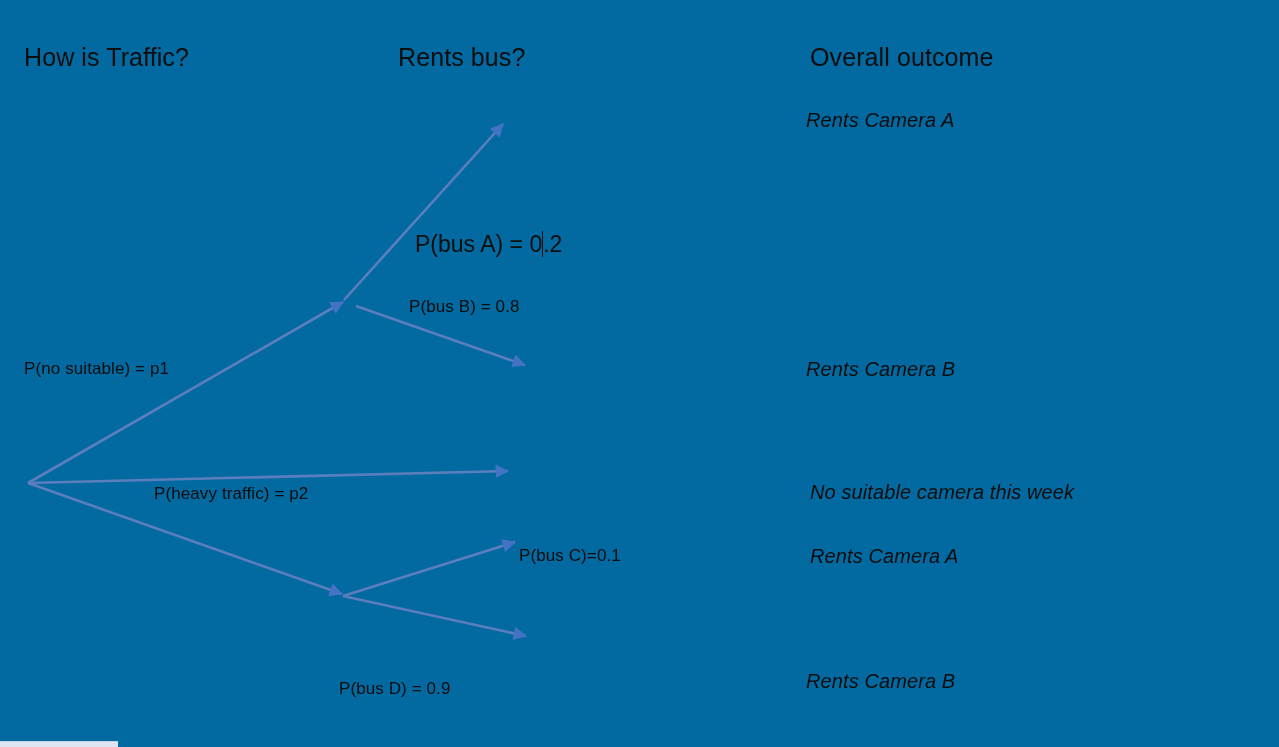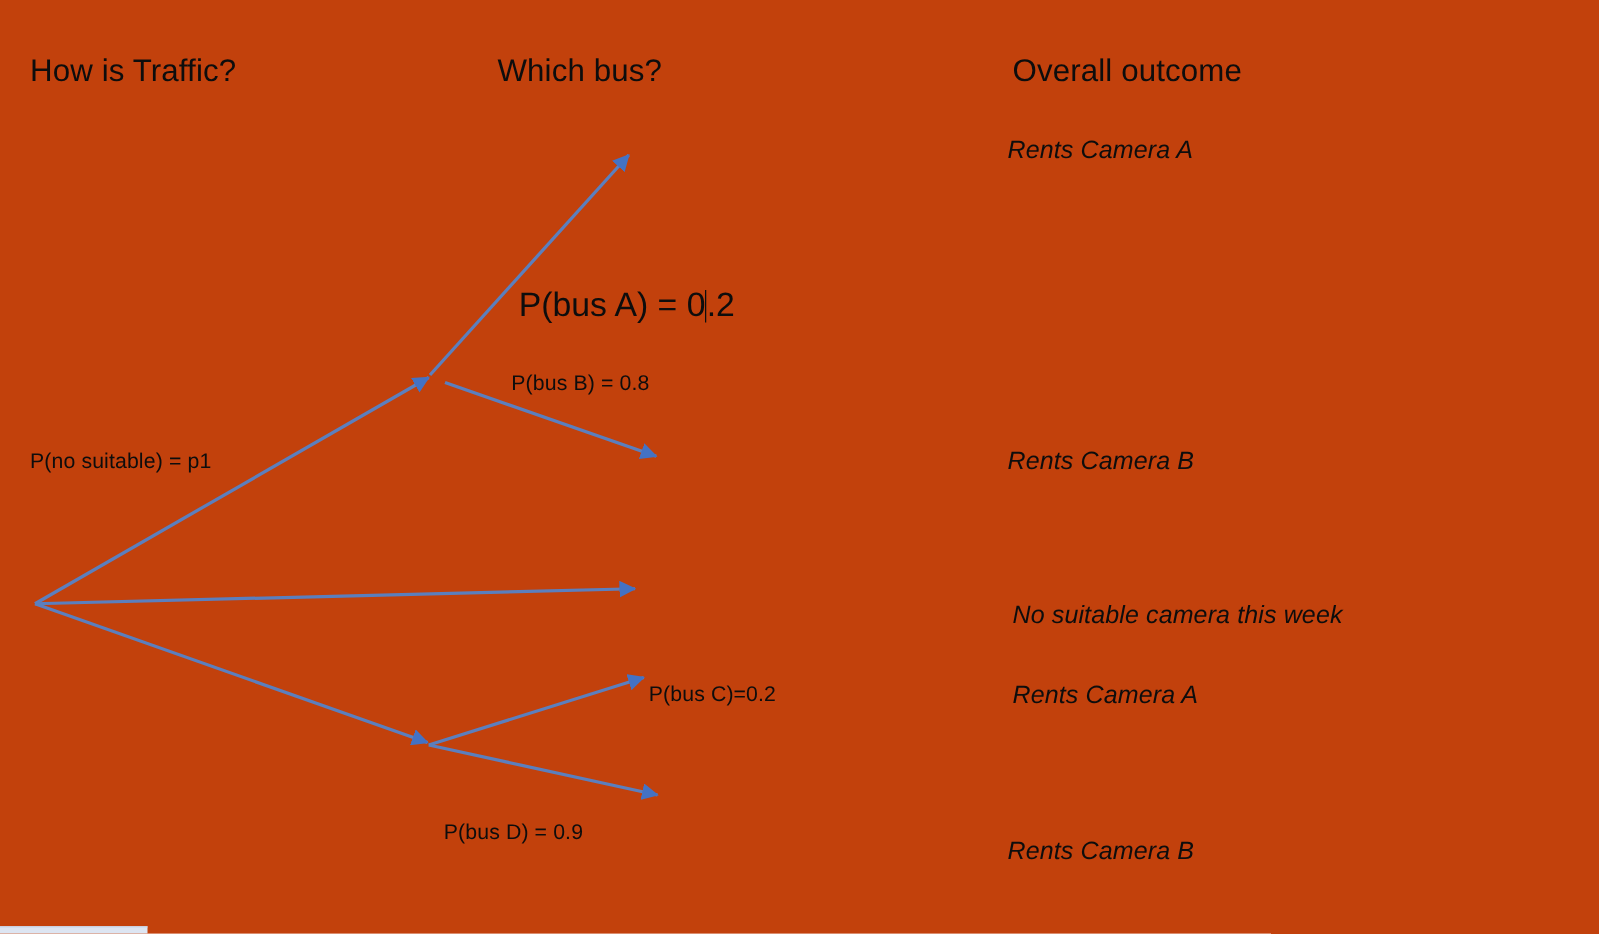--- a/index.html
+++ b/index.html
@@ -8,21 +8,21 @@
     padding: 0;
     background: #ffffff;
   }
   body {
     font-family: "Liberation Sans", "DejaVu Sans", sans-serif;
   }
   #canvas {
     position: relative;
     width: 1279px;
     height: 747px;
-    background: #c2410c;
+    background: #0369a1;
     overflow: hidden;
   }
   #tree-svg {
     position: absolute;
     left: 0;
     top: 0;
     width: 1279px;
     height: 747px;
     pointer-events: none;
   }
@@ -49,21 +49,21 @@
     display: inline-block;
     width: 1px;
     height: 26px;
     background: #0d0d0d;
     vertical-align: -5px;
     margin: 0 0px;
   }
   .caret-host {
     position: absolute;
     color: #0d0d0d;
-    font-size: 27px;
+    font-size: 23px;
     line-height: 30px;
     white-space: nowrap;
   }
   #bottom-strip {
     position: absolute;
     left: 0;
     top: 741px;
     width: 118px;
     height: 5px;
     background: #dde5f2;
@@ -91,32 +91,33 @@
     <line x1="344" y1="300" x2="503" y2="124" stroke="#5b7fbe" stroke-width="2.6" marker-end="url(#arrowhead)"></line>
 
     <line x1="356" y1="306" x2="525" y2="365" stroke="#5b7fbe" stroke-width="2.6" marker-end="url(#arrowhead)"></line>
 
     <line x1="343" y1="596" x2="515" y2="542" stroke="#5b7fbe" stroke-width="2.6" marker-end="url(#arrowhead)"></line>
 
     <line x1="343" y1="596" x2="526" y2="636" stroke="#5b7fbe" stroke-width="2.6" marker-end="url(#arrowhead)"></line>
   </svg>
 
   <div class="lbl col-header" style="left:24px; top:42px;">How is Traffic?</div>
-  <div class="lbl col-header" style="left:398px; top:42px;">Which bus?</div>
+  <div class="lbl col-header" style="left:398px; top:42px;">Rents bus?</div>
   <div class="lbl col-header" style="left:810px; top:42px;">Overall outcome</div>
 
   <div class="lbl edge-label" style="left:24px; top:354px;">P(no suitable) = p1</div>
+  <div class="lbl edge-label" style="left:154px; top:479px;">P(heavy traffic) = p2</div>
 
   <div class="caret-host" style="left:415px; top:229px;">
     <span>P(bus A) = 0</span><span class="caret"></span><span>.2</span>
   </div>
 
   <div class="lbl edge-label" style="left:409px; top:292px;">P(bus B) = 0.8</div>
-  <div class="lbl edge-label" style="left:519px; top:541px;">P(bus C)=0.2</div>
-  <div class="lbl edge-label" style="left:339px; top:651px;margin-left:16px;">P(bus D) = 0.9</div>
+  <div class="lbl edge-label" style="left:519px; top:541px;">P(bus C)=0.1</div>
+  <div class="lbl edge-label" style="left:339px; top:674px;">P(bus D) = 0.9</div>
 
   <div class="lbl outcome-label" style="left:806px; top:105px;">Rents Camera A</div>
   <div class="lbl outcome-label" style="left:806px; top:354px;">Rents Camera B</div>
   <div class="lbl outcome-label" style="left:810px; top:477px;text-align:right;">No suitable camera this week</div>
   <div class="lbl outcome-label" style="left:810px; top:541px;">Rents Camera A</div>
   <div class="lbl outcome-label" style="left:806px; top:666px;">Rents Camera B</div>
 
   <div id="bottom-strip"></div>
 
 </div>

